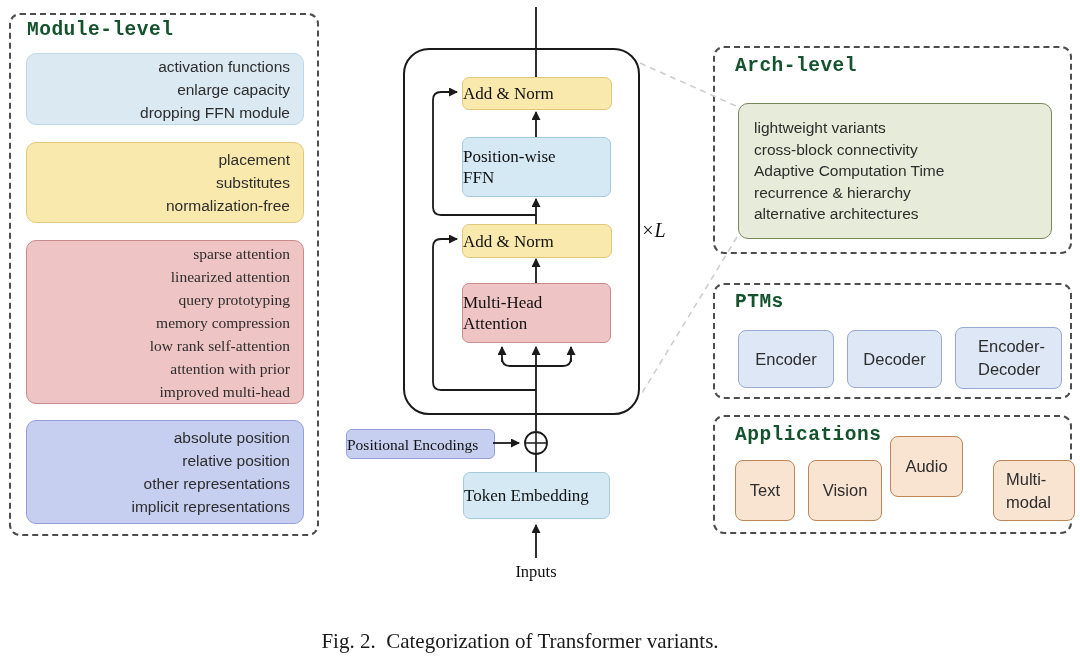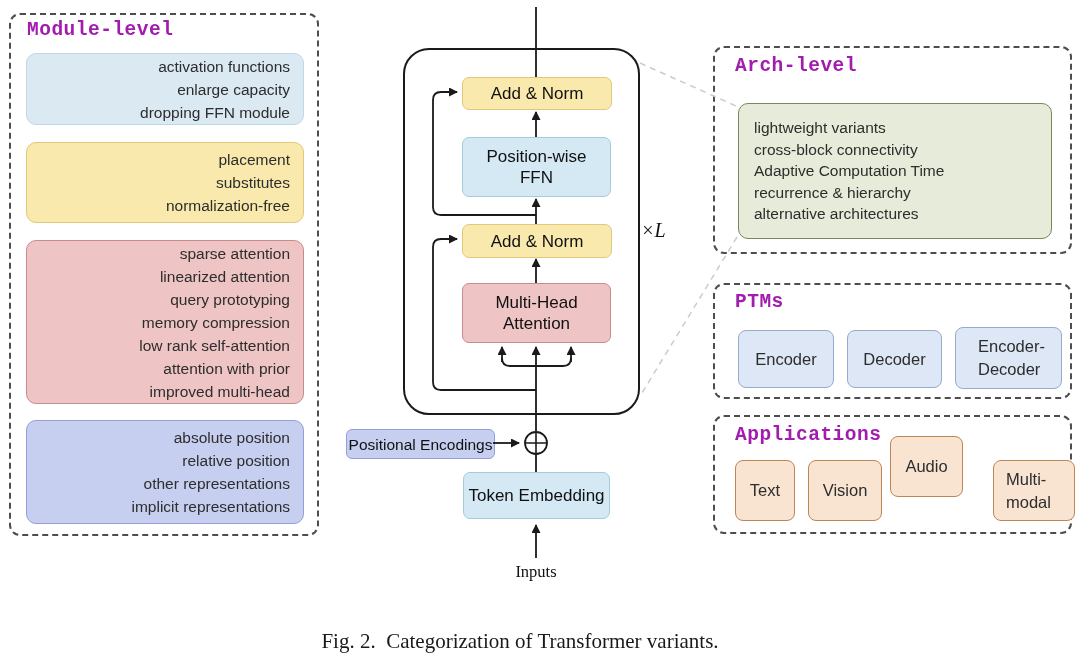--- a/index.html
+++ b/index.html
@@ -3,39 +3,39 @@
 <meta charset="utf-8">
 <style>
   html,body{margin:0;padding:0;background:#ffffff;}
   .canvas{position:relative;width:1080px;height:661px;background:#fff;overflow:hidden;
           font-family:"Liberation Sans",sans-serif;}
   svg.overlay{position:absolute;left:0;top:0;z-index:6;pointer-events:none;}
 
   
   .panel{position:absolute;border:2px dashed var(--dash-border,#4d4d4d);border-radius:11px;z-index:2;}
   .panel-title{position:absolute;font-family:"Liberation Mono","DejaVu Sans Mono",monospace;
-               font-size:19.5px;font-weight:bold;color:#a21caf;letter-spacing:0.5px;z-index:3;white-space:nowrap;}
+               font-size:19.5px;font-weight:bold;color:#14532d;letter-spacing:0.5px;z-index:3;white-space:nowrap;}
 
   
   .vbox{position:absolute;display:flex;flex-direction:column;justify-content:center;
         border-radius:10px;font-size:15.5px;line-height:23px;color:#2d2d2d;z-index:4;}
   .vbox span{display:block;}
   .r{text-align:right;padding-right:13px;}
   .l{text-align:left;padding-left:15px;}
   .box-blue   {background:var(--blue-fill,#dbe9f3);  border:1px solid var(--blue-border,#bdd8e7);}
   .box-yellow {background:var(--yellow-fill,#f9e9ac);border:1px solid var(--yellow-border,#e2c87c);}
-  .box-red    {background:var(--red-fill,#efc4c4);   border:1px solid var(--red-border,#c98c8c);}
+  .box-red    {background:var(--red-fill,#efc4c4);   border:1px solid var(--red-border,#c98c8c);font-family:Liberation Serif, serif;}
   .box-purple {background:var(--purple-fill,#c7cff0);border:1px solid var(--purple-border,#93a0dc);}
   .box-green  {background:var(--green-fill,#e6ecd9); border:1.5px solid var(--green-border,#76885c);line-height:21.5px;}
 
   
   .block-outline{position:absolute;left:403px;top:48px;width:233px;height:363px;
                  border:2px solid #1a1a1a;border-radius:26px;z-index:1;background:transparent;}
-  .node{position:absolute;display:flex;flex-direction:column;align-items:center;justify-content:center;
-        border-radius:7px;font-family:Liberation Sans, sans-serif;font-size:17px;line-height:21px;
+  .node{position:absolute;display:flex;flex-direction:column;align-items:flex-start;justify-content:center;
+        border-radius:7px;font-family:Liberation Serif, serif;font-size:17px;line-height:21px;
         color:#111;text-align:center;z-index:4;}
   .n-addnorm{background:var(--yellow-fill,#f9e9ac);border:1.2px solid var(--yellow-border,#e2c87c);}
   .n-ffn    {background:var(--block-blue-fill,#d4e9f3);border:1.2px solid var(--block-blue-border,#a5cbdd);}
   .n-mha    {background:var(--red-fill,#efc4c4);border:1.2px solid var(--red-border,#c98c8c);}
   .n-pe     {background:var(--purple-fill,#c7cff0);border:1.2px solid var(--purple-border,#7e8ed0);
              font-size:15.5px;border-radius:6px;}
   .n-te     {background:var(--block-blue-fill,#d4e9f3);border:1.2px solid var(--block-blue-border,#a5cbdd);}
   .serif-label{position:absolute;font-family:"Liberation Serif",serif;color:#111;z-index:4;white-space:nowrap;}
 
   

